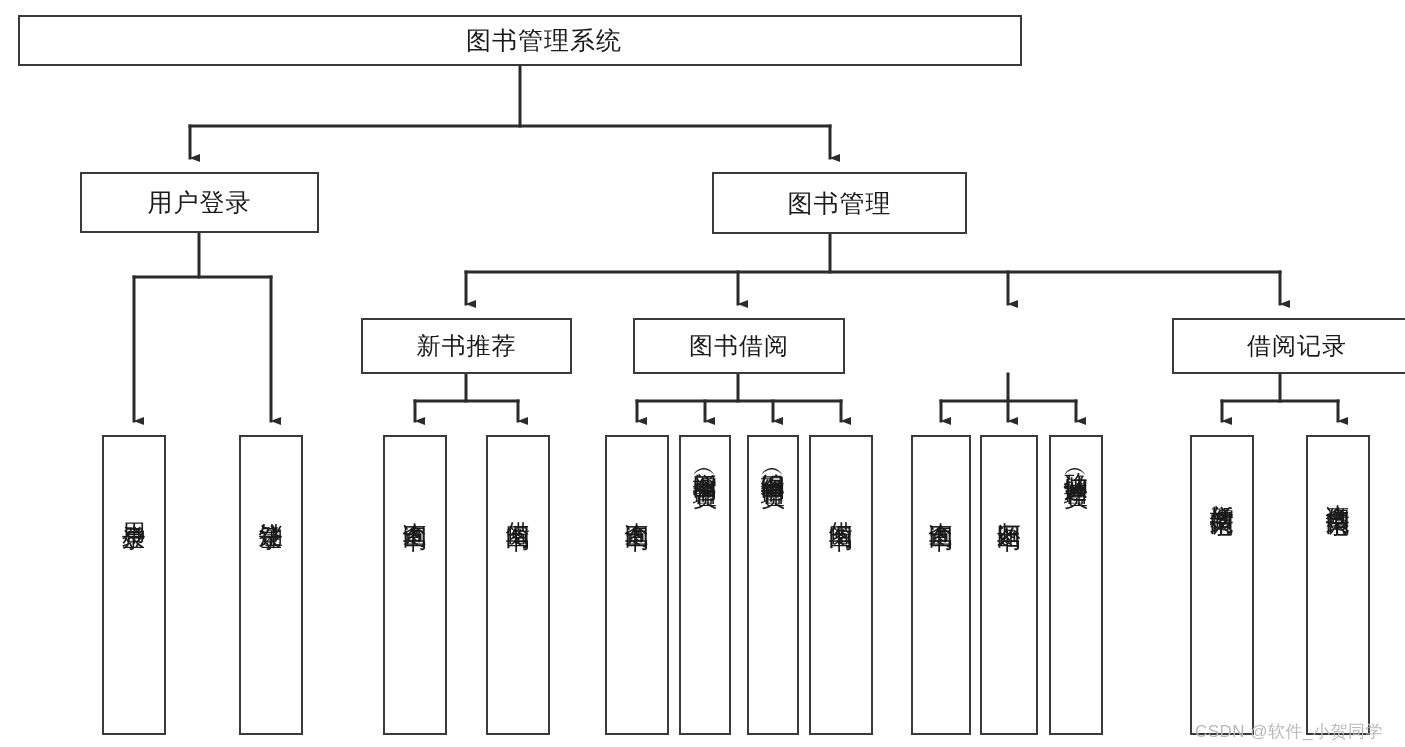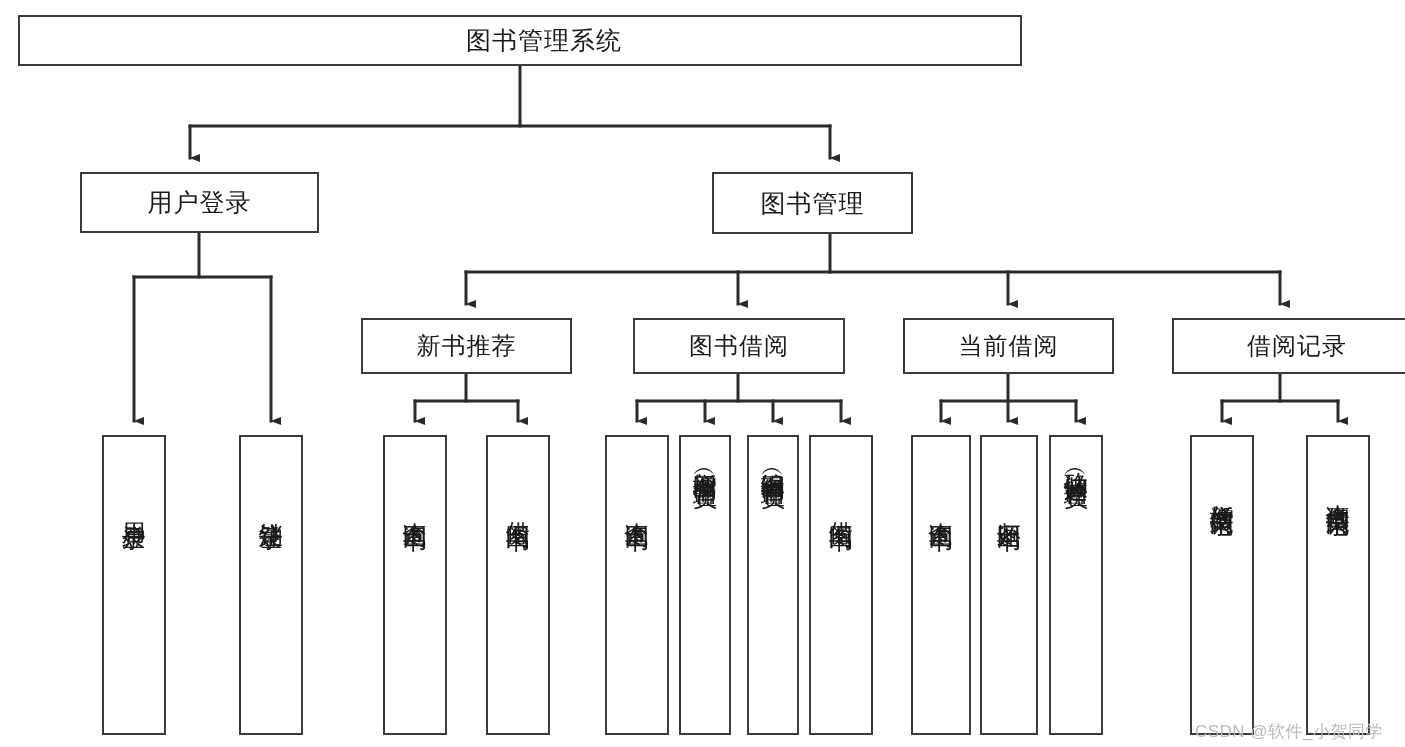--- a/index.html
+++ b/index.html
@@ -124,35 +124,32 @@
   </svg>
 
   <div class="node root node-h" style="left:18px; top:15px; width:1004px; height:51px;padding-left:48px;">
     <span>图书管理系统</span>
   </div>
 
   <div class="node lvl2 node-h" style="left:80px; top:172px; width:239px; height:61px;">
     <span>用户登录</span>
   </div>
 
-  <div class="node lvl2 node-h" style="left:712px; top:172px; width:201px; height:62px;">
+  <div class="node lvl2 node-h" style="left:712px; top:172px; width:255px; height:62px;">
     <span>图书管理</span>
   </div>
 
   <div class="node lvl3 node-h" style="left:633px; top:318px; width:212px; height:56px;">
     <span>图书借阅</span>
   </div>
 
   <div class="node lvl3 node-h" style="left:361px; top:318px; width:211px; height:56px;">
     <span>新书推荐</span>
   </div>
 
-  <div class="node lvl3 node-h" style="left:903px; top:318px; width:211px; height:56px;">
-    <span>当前借阅</span>
-  </div>
 
   <div class="node lvl3 node-h" style="left:1172px; top:318px; width:250px; height:56px;">
     <span>借阅记录</span>
   </div>
 
   <div class="node leaf short" style="left:102px; top:435px; width:64px; height:300px;">
     <span class="vtext">用户登录</span>
   </div>
   <div class="node leaf short" style="left:239px; top:435px; width:64px; height:300px;">
     <span class="vtext">注销登录</span>

